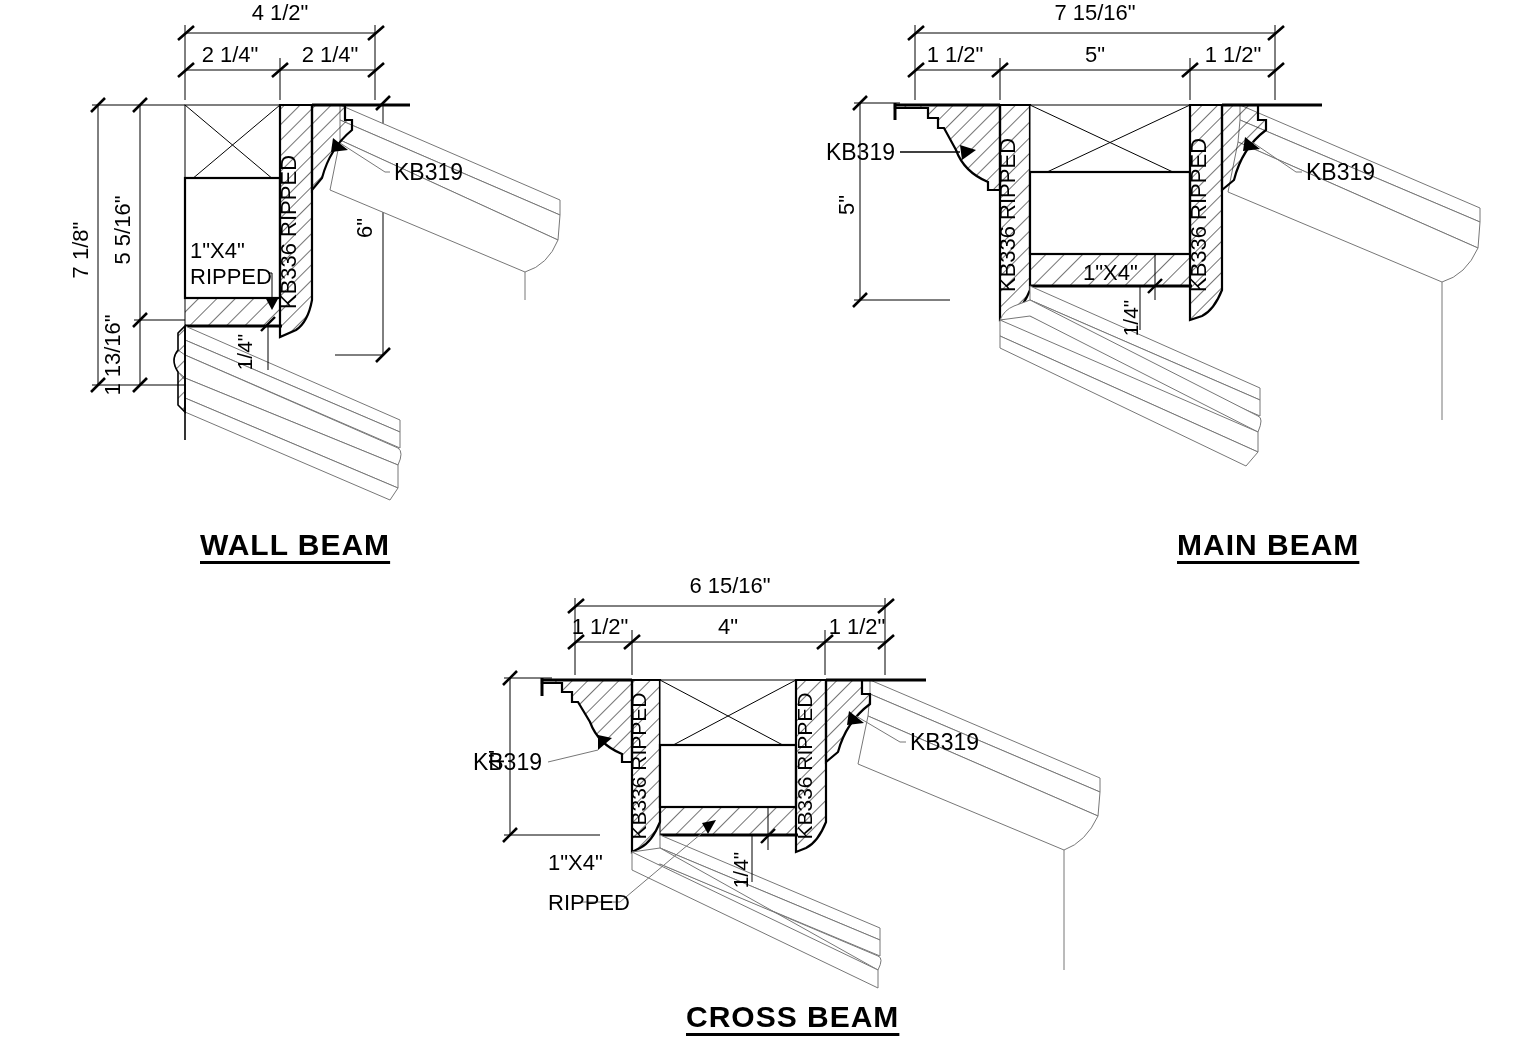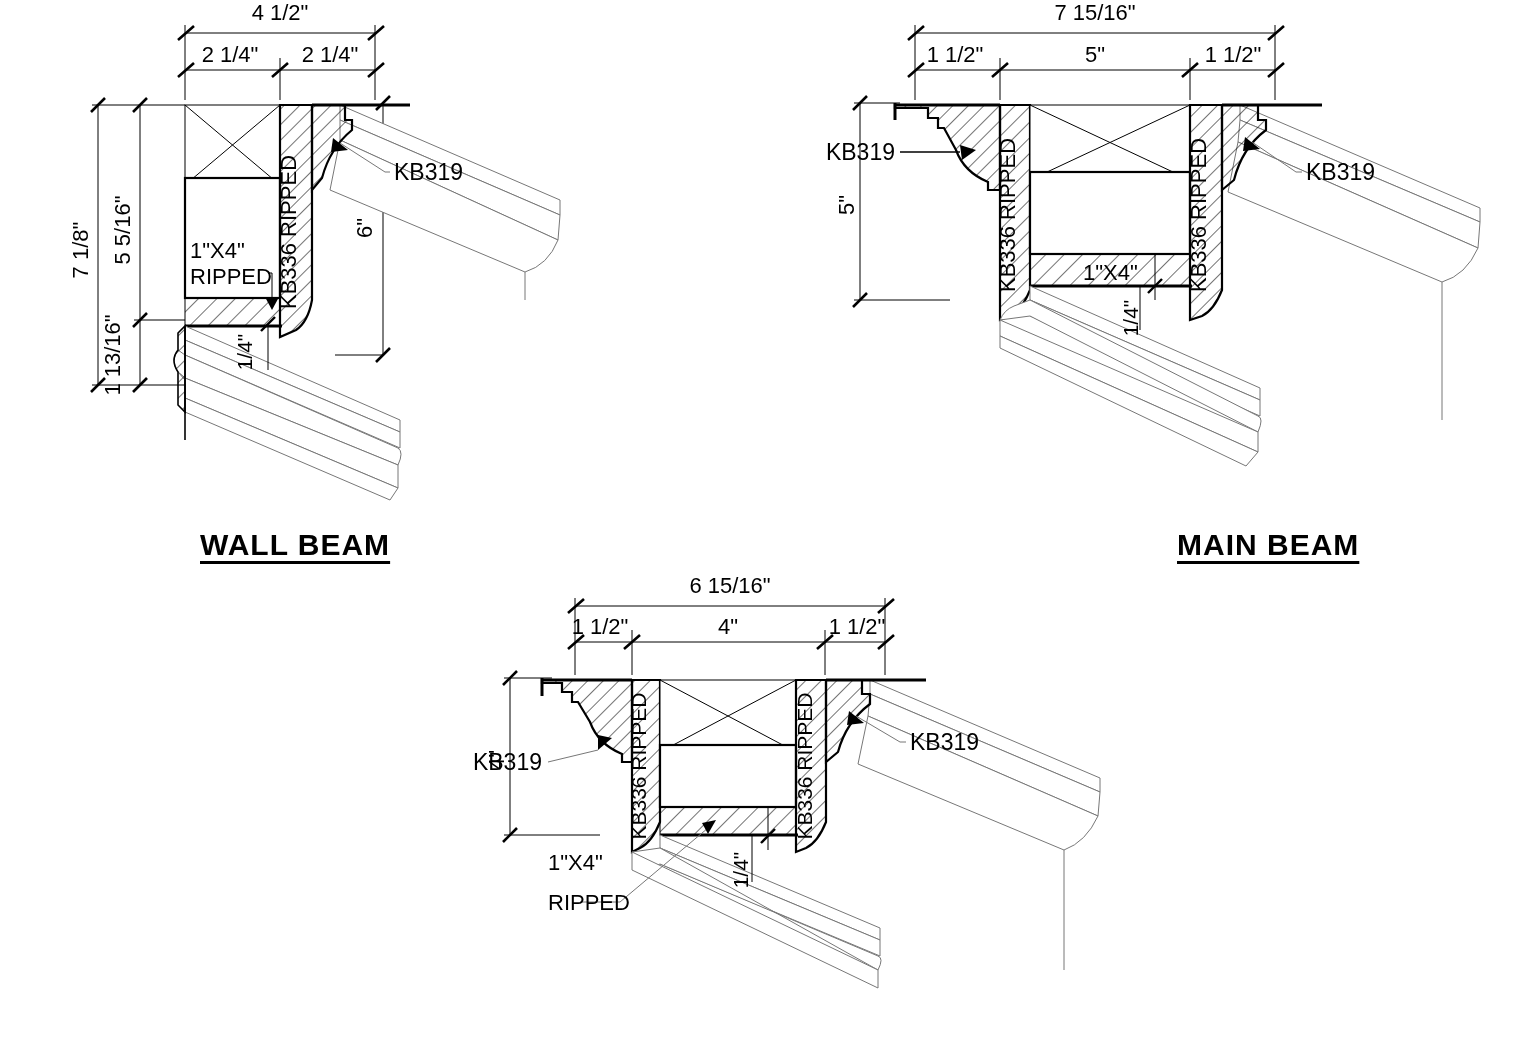--- a/index.html
+++ b/index.html
@@ -354,14 +354,15 @@
 
       <g>
         <line x1="288" y1="237" x2="288" y2="280" stroke="#000" stroke-width="1"></line>
         <path d="M281,273 L295,259" stroke="#000" stroke-width="2.4"></path>
         <line x1="272" y1="265" x2="272" y2="312" stroke="#000" stroke-width="1"></line>
         <text x="268" y="300" font-size="21" text-anchor="middle" transform="rotate(-90 268 300)">1/4"</text>
       </g>
     </svg>
   </div>
 
+  <div class="ttl" style="left:686px;top:1000px;">CROSS BEAM</div>
 
 </div>
 
 </body></html>

